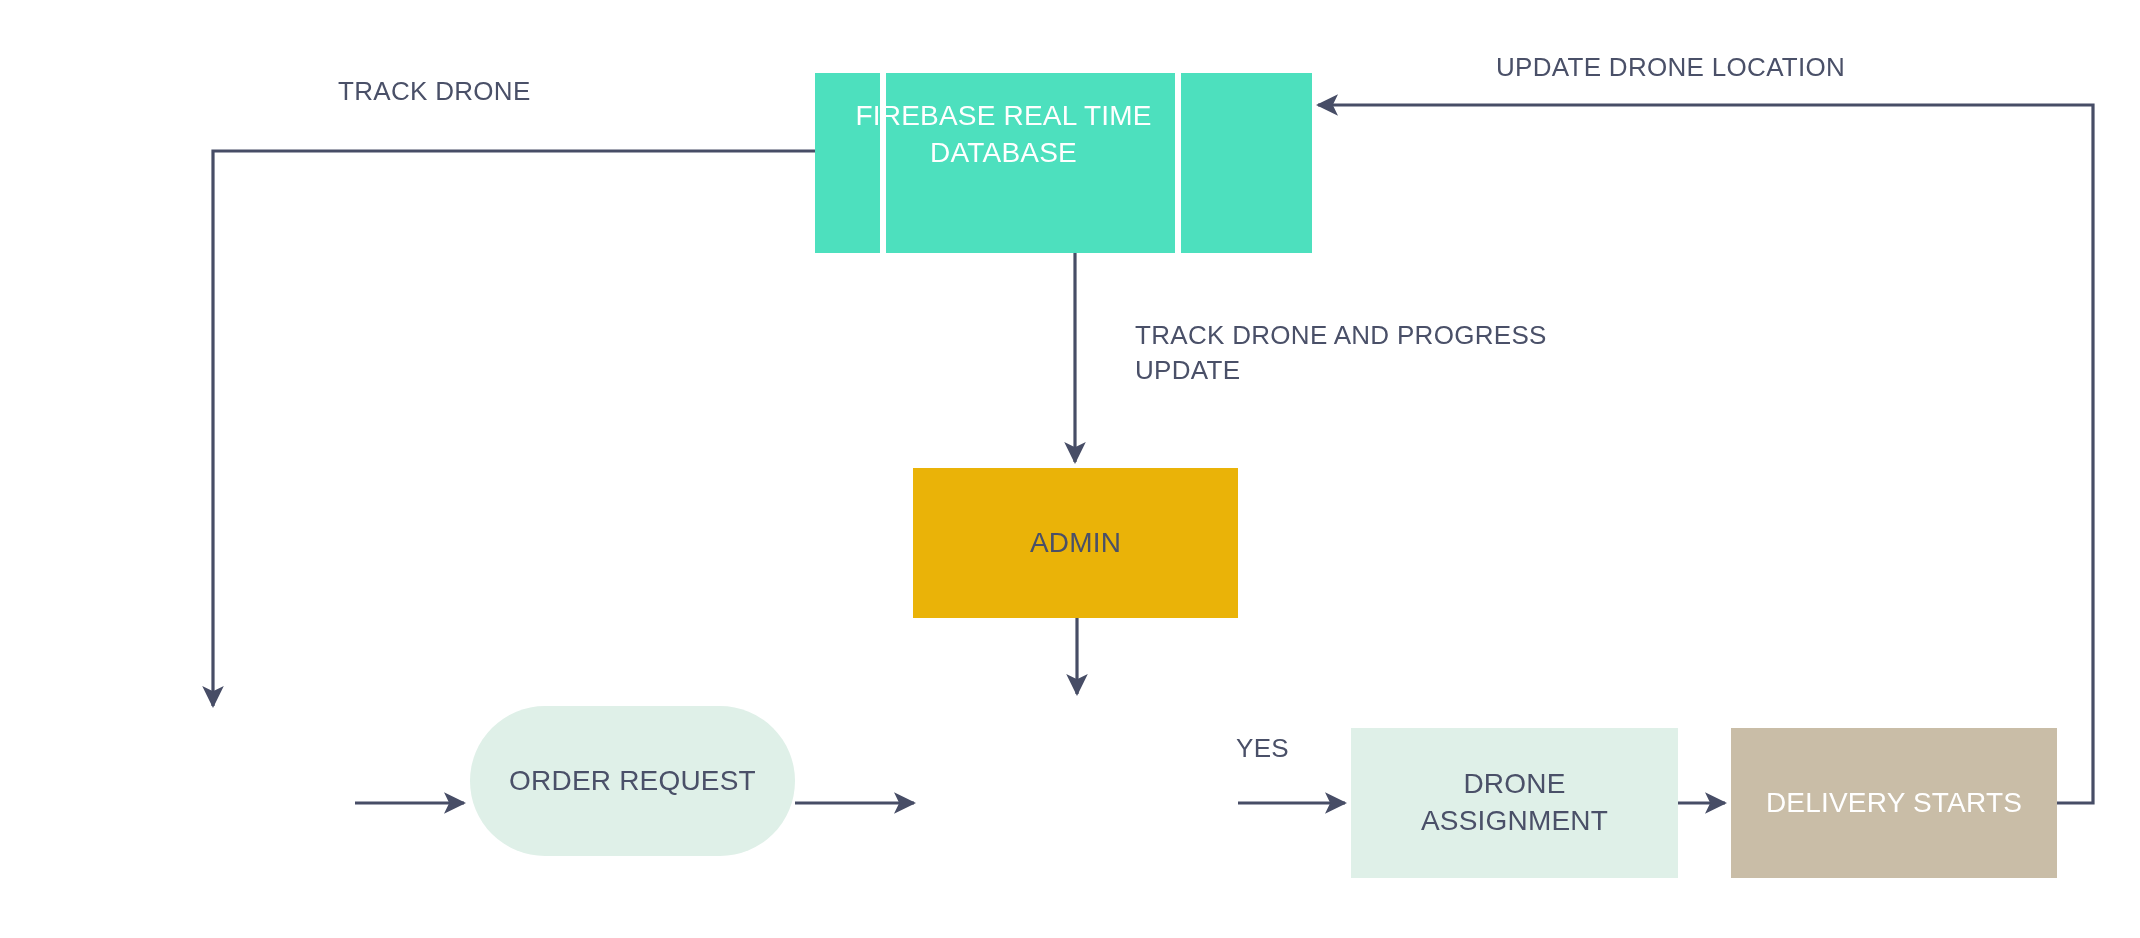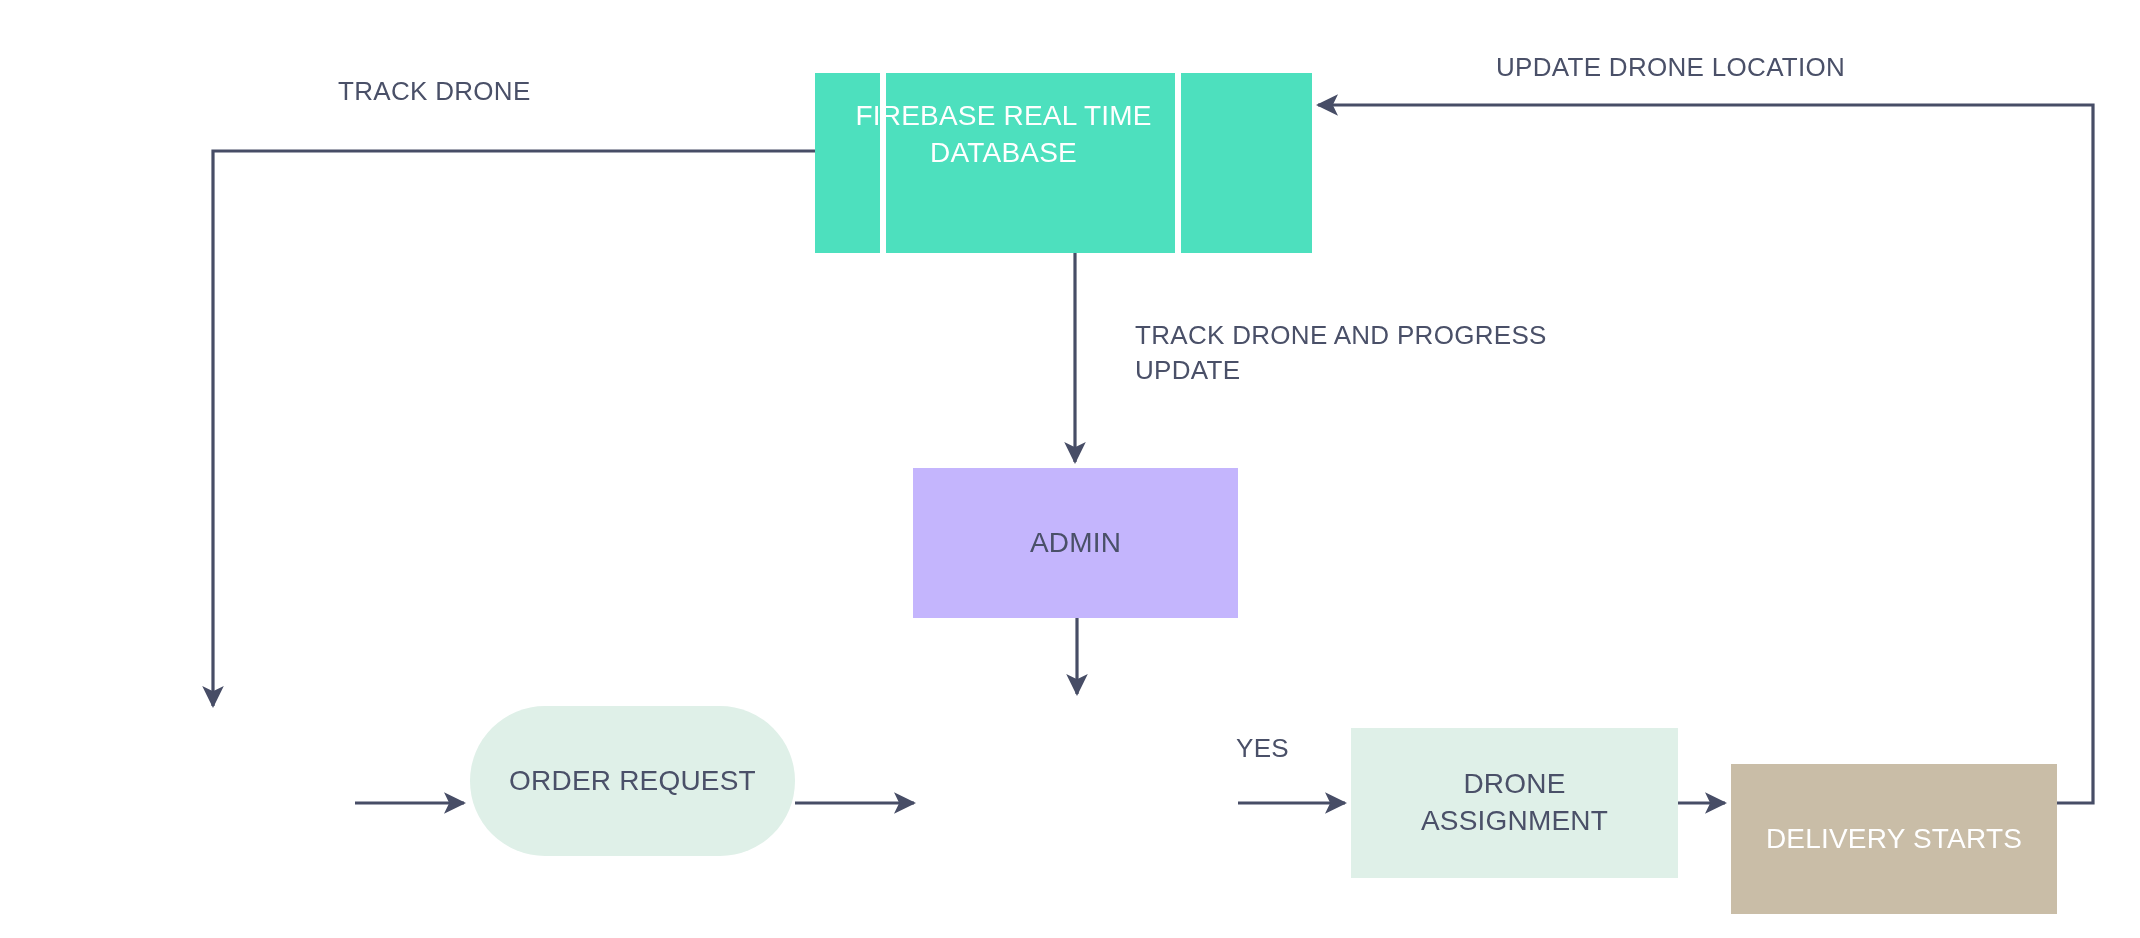--- a/index.html
+++ b/index.html
@@ -65,21 +65,21 @@
     margin-left: -120px;
     margin-top: -56px;
   }
 
   
   #node-admin {
     left: 913px;
     top: 468px;
     width: 325px;
     height: 150px;
-    background: #c4b5fd;
+    background: #eab308;
     color: #4A5068;
     font-size: 28px;
   }
 
   
   #node-customer {
     left: 30px;
     top: 725px;
     width: 325px;
     height: 150px;
@@ -133,21 +133,20 @@
 
   
   #node-delivery-starts {
     left: 1731px;
     top: 728px;
     width: 326px;
     height: 150px;
     background: #C9BDA7;
     color: #ffffff;
     font-size: 28px;
-    margin-top: 36px;
   }
 
   
   .edge-label {
     position: absolute;
     color: #4A5068;
     font-size: 26px;
     letter-spacing: 0.3px;
     line-height: 1.34;
     white-space: pre-line;

